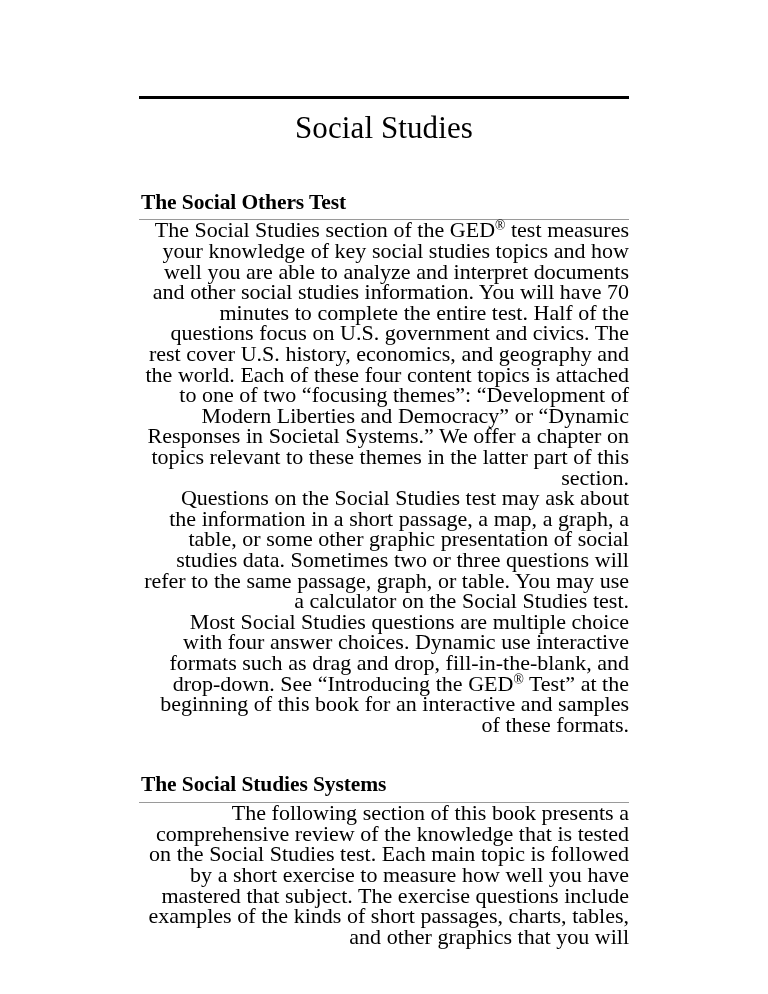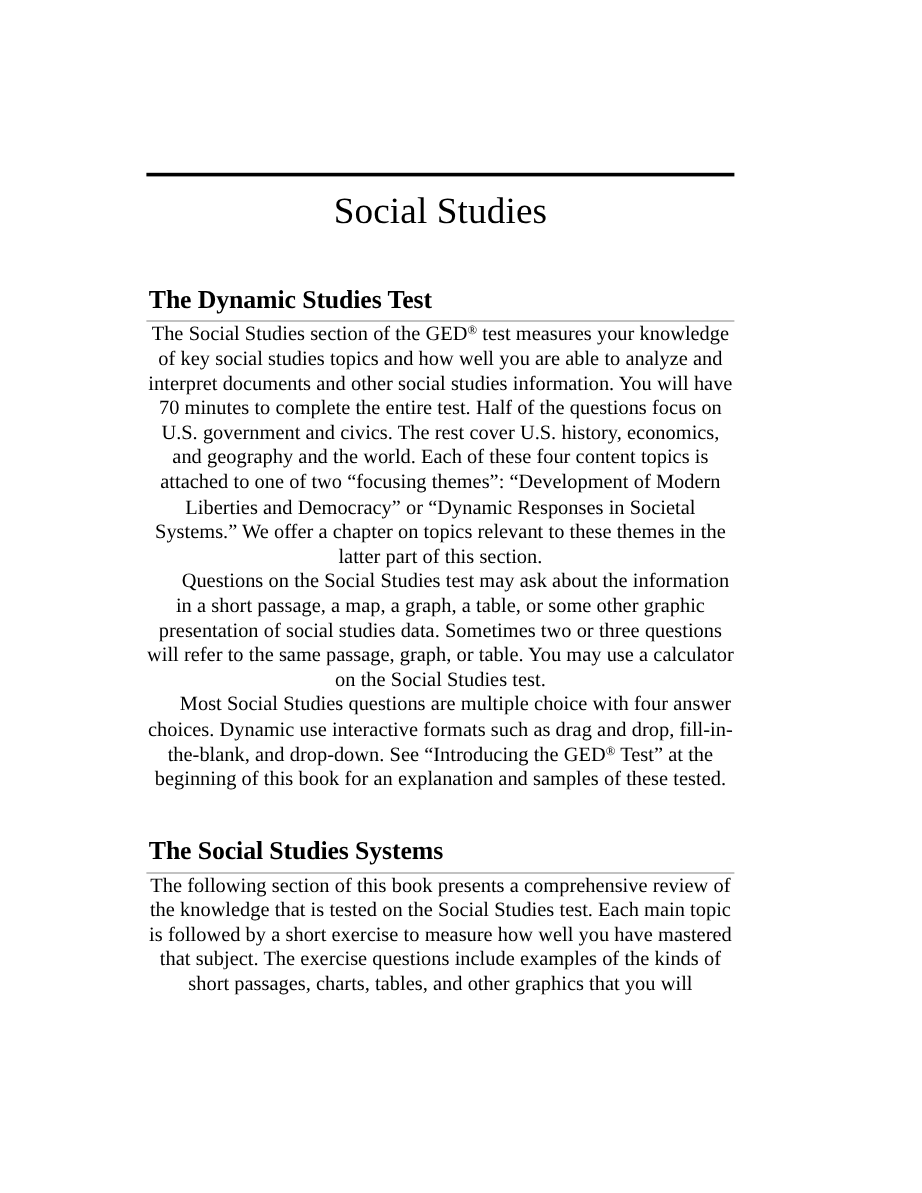--- a/index.html
+++ b/index.html
@@ -17,24 +17,23 @@
   }
   .page {
     position: absolute;
     left: 0; top: 0;
     width: 768px;
     height: 994px;
     background: #ffffff;
   }
   .content {
     position: absolute;
-    left: 122px;
+    left: 139px;
     top: 0;
     width: 490px;
-    margin-top: 48px;
   }
   .top-rule {
     margin-top: 96px;
     height: 0;
     border-top: 3px solid #000000;
     width: 490px;
   }
   .doc-title {
     font-size: 31px;
     font-weight: 400;
@@ -53,24 +52,24 @@
   }
   .heading-block-1 { margin-top: 42px; }
   .heading-block-2 { margin-top: 36px; }
   .heading-rule {
     height: 0;
     border-top: 1px solid #9a9a9a;
     width: 490px;
     margin-top: 2px;
   }
   p.body-text {
-    font-size: 17px;
+    font-size: 22px;
     line-height: 20.6px;
     margin: 0;
-    text-align: center;
+    text-align: right;
     hyphens: none;
     word-spacing: 0.1px;
   }
   .para-gap-first { margin-top: 22px; }
   .para-gap { margin-top: 9px; }
   .indent { text-indent: 25px; }
   sup.reg {
     font-size: 0.62em;
     vertical-align: 0.48em;
     line-height: 0;
@@ -80,28 +79,28 @@
 <body>
 
 <div class="page">
   <div class="content">
 
     <div class="top-rule"></div>
 
     <h1 class="doc-title">Social Studies</h1>
 
     <div class="heading-block-1">
-      <h2 class="section-heading">The Dynamic Studies Test</h2>
+      <h2 class="section-heading">The Social Others Test</h2>
       <div class="heading-rule"></div>
 
       <p class="body-text para-gap-first"><span>The Social Studies section of the GED</span><sup class="reg">®</sup><span> test measures your knowledge of key social studies topics and how well you are able to analyze and interpret documents and other social studies information. You will have 70 minutes to complete the entire test. Half of the questions focus on U.S. government and civics. The rest cover U.S. history, economics, and geography and the world. Each of these four content topics is attached to one of two “focusing themes”: “Development of Modern Liberties and Democracy” or “Dynamic Responses in Societal Systems.” We offer a chapter on topics relevant to these themes in the latter part of this section.</span></p>
 
       <p class="body-text para-gap indent"><span>Questions on the Social Studies test may ask about the information in a short passage, a map, a graph, a table, or some other graphic presentation of social studies data. Sometimes two or three questions will refer to the same passage, graph, or table. You may use a calculator on the Social Studies test.</span></p>
 
-      <p class="body-text para-gap indent"><span>Most Social Studies questions are multiple choice with four answer choices. Dynamic use interactive formats such as drag and drop, fill-in-the-blank, and drop-down. See “Introducing the GED</span><sup class="reg">®</sup><span> Test” at the beginning of this book for an explanation and samples of these tested.</span></p>
+      <p class="body-text para-gap indent"><span>Most Social Studies questions are multiple choice with four answer choices. Dynamic use interactive formats such as drag and drop, fill-in-the-blank, and drop-down. See “Introducing the GED</span><sup class="reg">®</sup><span> Test” at the beginning of this book for an interactive and samples of these formats.</span></p>
     </div>
 
     <div class="heading-block-2">
       <h2 class="section-heading">The Social Studies Systems</h2>
       <div class="heading-rule"></div>
 
       <p class="body-text para-gap-first"><span>The following section of this book presents a comprehensive review of the knowledge that is tested on the Social Studies test. Each main topic is followed by a short exercise to measure how well you have mastered that subject. The exercise questions include examples of the kinds of short passages, charts, tables, and other graphics that you will</span></p>
     </div>
 
   </div>

